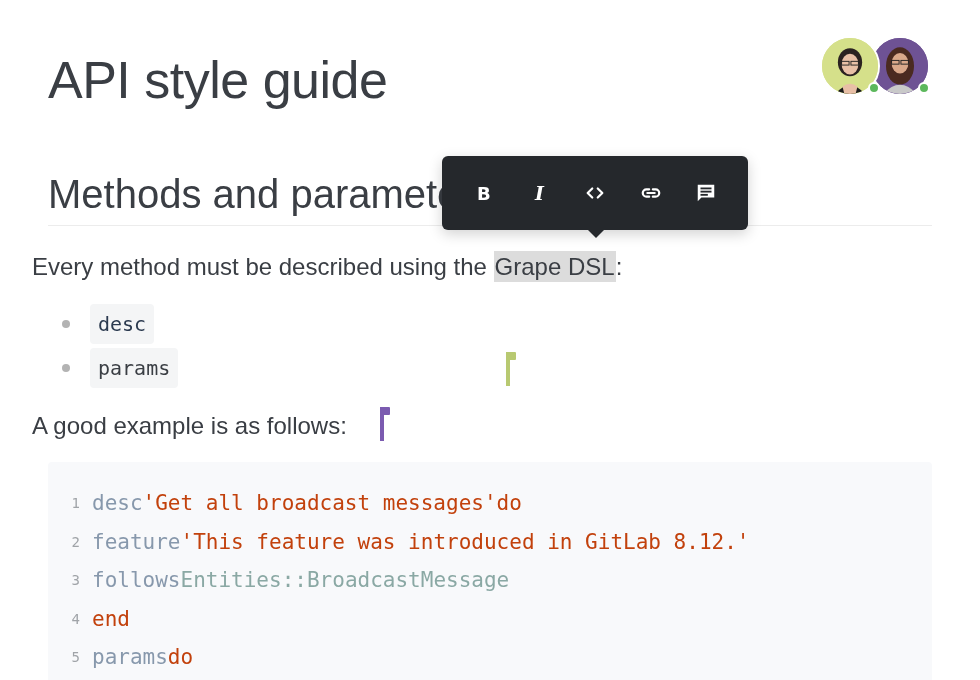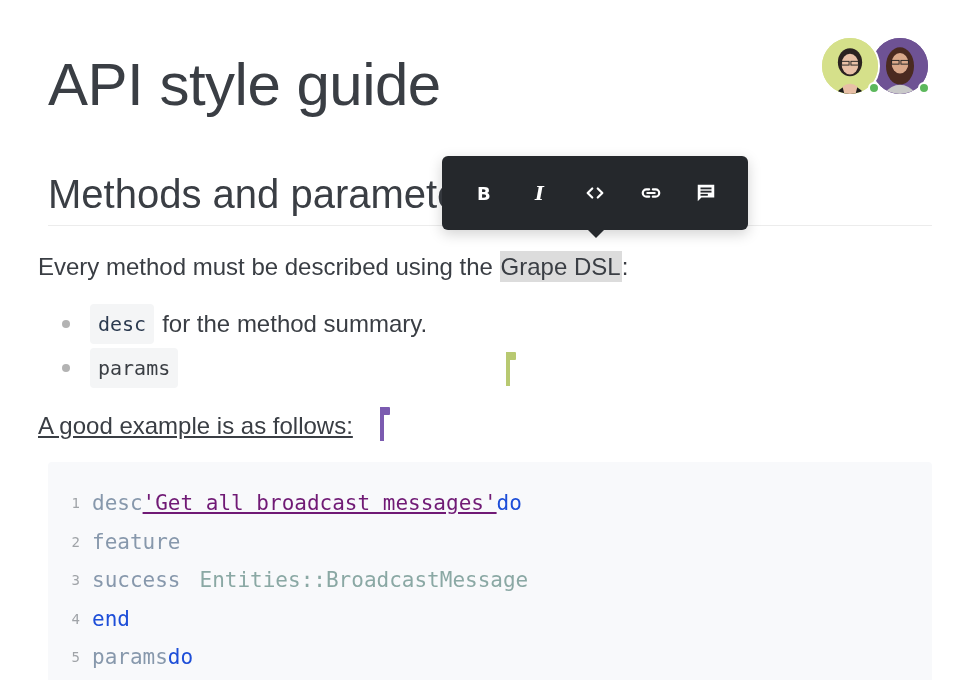--- a/index.html
+++ b/index.html
@@ -1,21 +1,21 @@
 <!DOCTYPE html>
 <html><head>
 <meta charset="utf-8">
 <style>
   * { box-sizing: border-box; margin: 0; padding: 0; }
   html, body { width: 980px; height: 680px; overflow: hidden; background: #ffffff; }
   body { position: relative; font-family: "Liberation Sans", "DejaVu Sans", sans-serif; color: #3a3e44; }
 
   .page-title {
     position: absolute; left: 48px; top: 50px;
-    font-size: 60px; font-weight: 400; color: #3a3e44; letter-spacing: -0.5px;
+    font-size: 52px; font-weight: 400; color: #3a3e44; letter-spacing: -0.5px;
     font-family: "Liberation Sans", sans-serif;
   }
 
   .avatars { position: absolute; left: 820px; top: 36px; width: 120px; height: 64px; }
   .avatar {
     position: absolute; top: 0; width: 60px; height: 60px; border-radius: 50%;
     overflow: hidden; border: 2px solid #fff;
   }
   .avatar.a1 { left: 0; background: #d5e08a; z-index: 2; }
   .avatar.a2 { left: 50px; background: #6e5294; z-index: 1; }
@@ -48,21 +48,21 @@
   }
   .tb-btn {
     width: 40px; height: 40px; display: flex; align-items: center; justify-content: center;
     color: #ffffff; cursor: pointer;
   }
   .tb-btn svg { width: 22px; height: 22px; }
   .tb-bold { font-family: "DejaVu Sans", sans-serif; font-weight: 700; font-size: 18px; }
   .tb-italic { font-family: "DejaVu Serif", serif; font-weight: 700; font-style: italic; font-size: 19px; }
 
   .para {
-    position: absolute; left: 38px; font-size: 24px; color: #3a3e44;
+    position: absolute; left: 32px; font-size: 24px; color: #3a3e44;
     font-family: "Liberation Sans", sans-serif; white-space: nowrap;
   }
   .para1 { top: 253px; }
   .highlight { background: #dcdcdc; padding: 2px 1px; }
 
   .bullets { position: absolute; left: 62px; top: 302px; list-style: none; }
   .bullets li {
     position: relative; height: 44px; display: flex; align-items: center;
     font-size: 24px; color: #3a3e44; white-space: nowrap;
   }
@@ -78,35 +78,35 @@
   .cursor {
     position: absolute; width: 4px; height: 34px;
   }
   .cursor::before {
     content: ""; position: absolute; left: 0; top: 0; width: 10px; height: 8px; border-radius: 1px;
     background: inherit;
   }
   .cursor.green { left: 506px; top: 352px; background: #b8c971; }
   .cursor.purple { left: 380px; top: 407px; background: #7b5bb0; }
 
-  .para2 { top: 412px; text-decoration: underline; }
+  .para2 { top: 412px; }
 
   .code-block {
     position: absolute; left: 48px; top: 462px; width: 884px; height: 240px;
     background: #f8f9fb; border-radius: 4px; padding-top: 22px;
   }
   .code-line {
     display: flex; align-items: center; height: 38.5px;
     font-family: "DejaVu Sans Mono", monospace; font-size: 21px; white-space: pre;
   }
   .ln { width: 44px; text-align: right; padding-right: 12px; font-size: 14px; color: #a0a4a8; }
   .tok-kw { color: #8798ac; }
-  .tok-str { color: #701a75; text-decoration: underline; }
-  .tok-const { color: #8aa8a4; margin-left: 19px; }
-  .tok-end { color: #1d4ed8; }
+  .tok-str { color: #c2410c; }
+  .tok-const { color: #8aa8a4; }
+  .tok-end { color: #c2410c; }
 </style>
 </head>
 <body>
 
 <h1 class="page-title">API style guide</h1>
 
 <div class="avatars">
   <div class="avatar a1">
     <svg viewBox="0 0 60 60">
       <rect width="60" height="60" fill="#d5e08a"></rect>
@@ -165,43 +165,42 @@
 </div>
 
 <p class="para para1">
   <span>Every method must be described using the </span><span class="highlight">Grape DSL</span><span>:</span>
 </p>
 
 <ul class="bullets">
   <li>
     <span class="bullet-dot"></span>
     <code class="inline-code desc-code">desc</code>
-    <span>for the method summary.</span>
   </li>
   <li>
     <span class="bullet-dot"></span>
     <code class="inline-code">params</code>
   </li>
 </ul>
 
 <span class="cursor green"></span>
 
 <p class="para para2">A good example is as follows:</p>
 
 <span class="cursor purple"></span>
 
 <div class="code-block">
   <div class="code-line">
     <span class="ln">1</span><span class="tok-kw">desc</span> <span class="tok-str">'Get all broadcast messages'</span> <span class="tok-end">do</span>
   </div>
   <div class="code-line">
-    <span class="ln">2</span>  <span class="tok-kw">feature</span> 
-  </div>
-  <div class="code-line">
-    <span class="ln">3</span>  <span class="tok-kw">success</span> <span class="tok-const">Entities::BroadcastMessage</span>
+    <span class="ln">2</span>  <span class="tok-kw">feature</span> <span class="tok-str">'This feature was introduced in GitLab 8.12.'</span>
+  </div>
+  <div class="code-line">
+    <span class="ln">3</span>  <span class="tok-kw">follows</span> <span class="tok-const">Entities::BroadcastMessage</span>
   </div>
   <div class="code-line">
     <span class="ln">4</span><span class="tok-end">end</span>
   </div>
   <div class="code-line">
     <span class="ln">5</span><span class="tok-kw">params</span> <span class="tok-end">do</span>
   </div>
 </div>
 
 </body></html>

